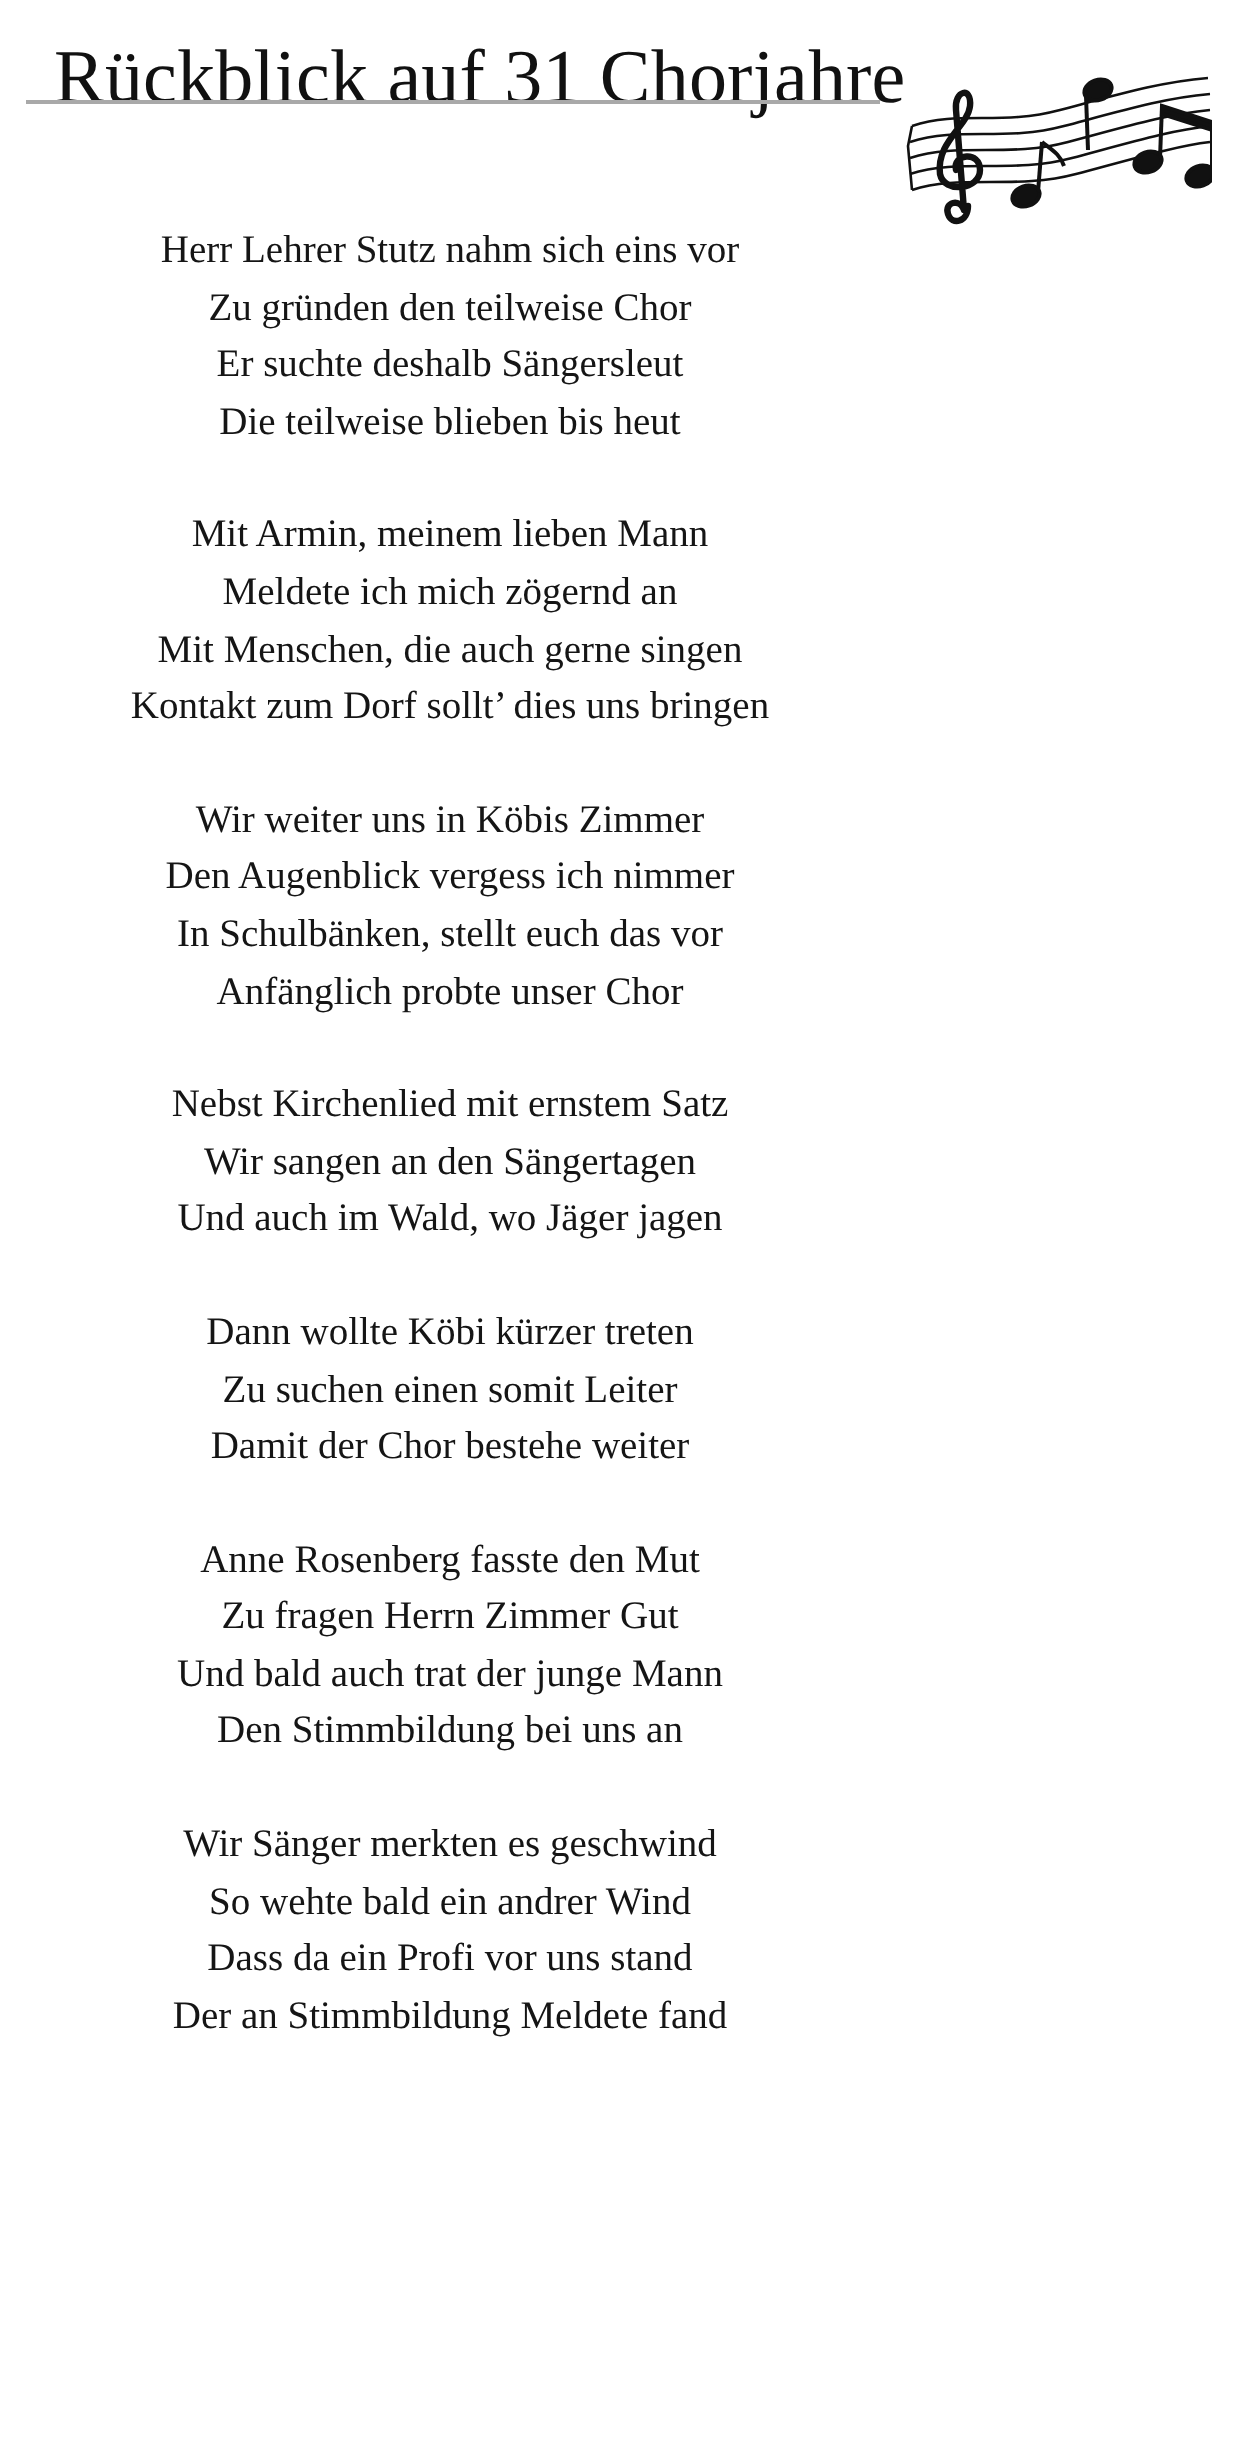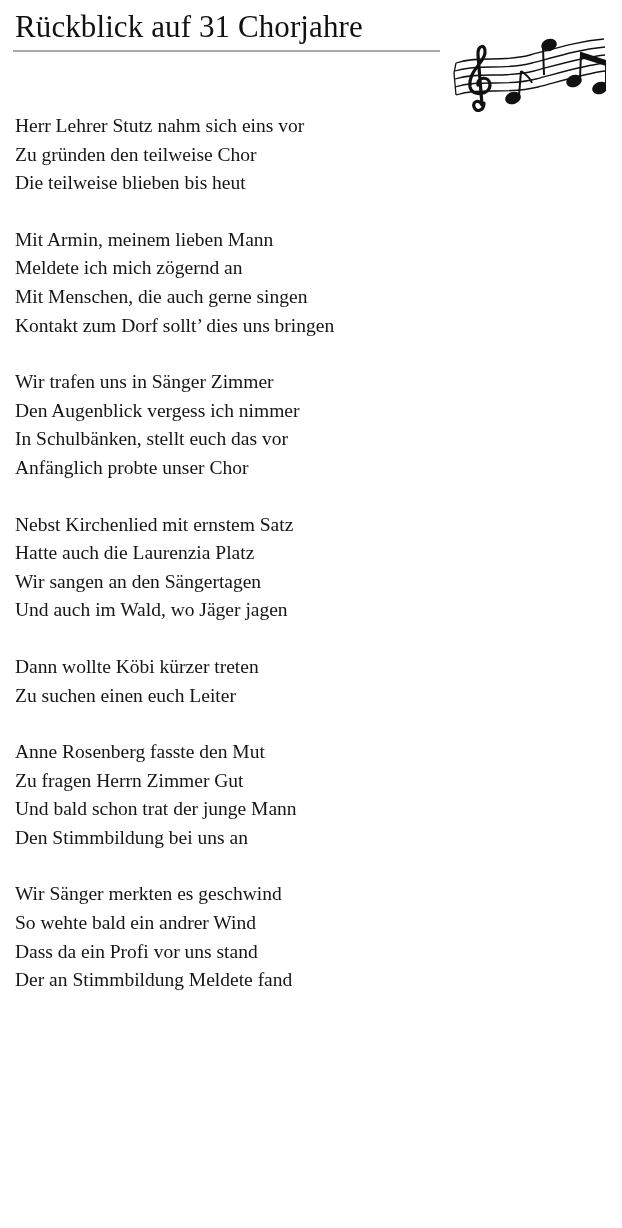--- a/index.html
+++ b/index.html
@@ -12,23 +12,23 @@
       height: 1228px;
       position: relative;
       overflow: hidden;
       font-family: "Liberation Serif", "DejaVu Serif", serif;
       color: #151515;
     }
     .title {
       position: absolute;
       left: 15px;
       top: 8px;
-      font-size: 31px;
+      font-size: 38px;
       line-height: 38px;
-      margin: 0;
+      margin: 12px;
       font-weight: normal;
       letter-spacing: 0.1px;
       color: #111111;
     }
     .title-rule {
       position: absolute;
       left: 13px;
       top: 50px;
       width: 427px;
       height: 2px;
@@ -48,20 +48,21 @@
       width: 420px;
     }
     .stanza {
       margin: 0 0 28px 0;
     }
     .line {
       display: block;
       font-size: 19.5px;
       line-height: 28.6px;
       white-space: nowrap;
+      text-align: center;
     }
   </style>
 </head>
 <body>
 
 <h1 class="title">Rückblick auf 31 Chorjahre</h1>
 <div class="title-rule"></div>
 
 <svg class="music-graphic" viewBox="0 0 156 86" xmlns="http://www.w3.org/2000/svg">
   <g fill="none" stroke="#111" stroke-width="1.3">
@@ -92,48 +93,49 @@
     <line x1="130" y1="46" x2="131" y2="20"></line>
     <line x1="156" y1="53" x2="156" y2="28"></line>
     <path d="M131 20 L 156 28 L 156 32 L 131 24 Z"></path>
   </g>
 </svg>
 
 <div class="poem">
   <div class="stanza">
     <span class="line">Herr Lehrer Stutz nahm sich eins vor</span>
     <span class="line">Zu gründen den teilweise Chor</span>
+    <span class="line">Er suchte deshalb Sängersleut</span>
     <span class="line">Die teilweise blieben bis heut</span>
   </div>
   <div class="stanza">
     <span class="line">Mit Armin, meinem lieben Mann</span>
     <span class="line">Meldete ich mich zögernd an</span>
     <span class="line">Mit Menschen, die auch gerne singen</span>
     <span class="line">Kontakt zum Dorf sollt’ dies uns bringen</span>
   </div>
   <div class="stanza">
-    <span class="line">Wir trafen uns in Sänger Zimmer</span>
+    <span class="line">Wir weiter uns in Köbis Zimmer</span>
     <span class="line">Den Augenblick vergess ich nimmer</span>
     <span class="line">In Schulbänken, stellt euch das vor</span>
     <span class="line">Anfänglich probte unser Chor</span>
   </div>
   <div class="stanza">
     <span class="line">Nebst Kirchenlied mit ernstem Satz</span>
-    <span class="line">Hatte auch die Laurenzia Platz</span>
     <span class="line">Wir sangen an den Sängertagen</span>
     <span class="line">Und auch im Wald, wo Jäger jagen</span>
   </div>
   <div class="stanza">
     <span class="line">Dann wollte Köbi kürzer treten</span>
-    <span class="line">Zu suchen einen euch Leiter</span>
+    <span class="line">Zu suchen einen somit Leiter</span>
+    <span class="line">Damit der Chor bestehe weiter</span>
   </div>
   <div class="stanza">
     <span class="line">Anne Rosenberg fasste den Mut</span>
     <span class="line">Zu fragen Herrn Zimmer Gut</span>
-    <span class="line">Und bald schon trat der junge Mann</span>
+    <span class="line">Und bald auch trat der junge Mann</span>
     <span class="line">Den Stimmbildung bei uns an</span>
   </div>
   <div class="stanza">
     <span class="line">Wir Sänger merkten es geschwind</span>
     <span class="line">So wehte bald ein andrer Wind</span>
     <span class="line">Dass da ein Profi vor uns stand</span>
     <span class="line">Der an Stimmbildung Meldete fand</span>
   </div>
 </div>
 

